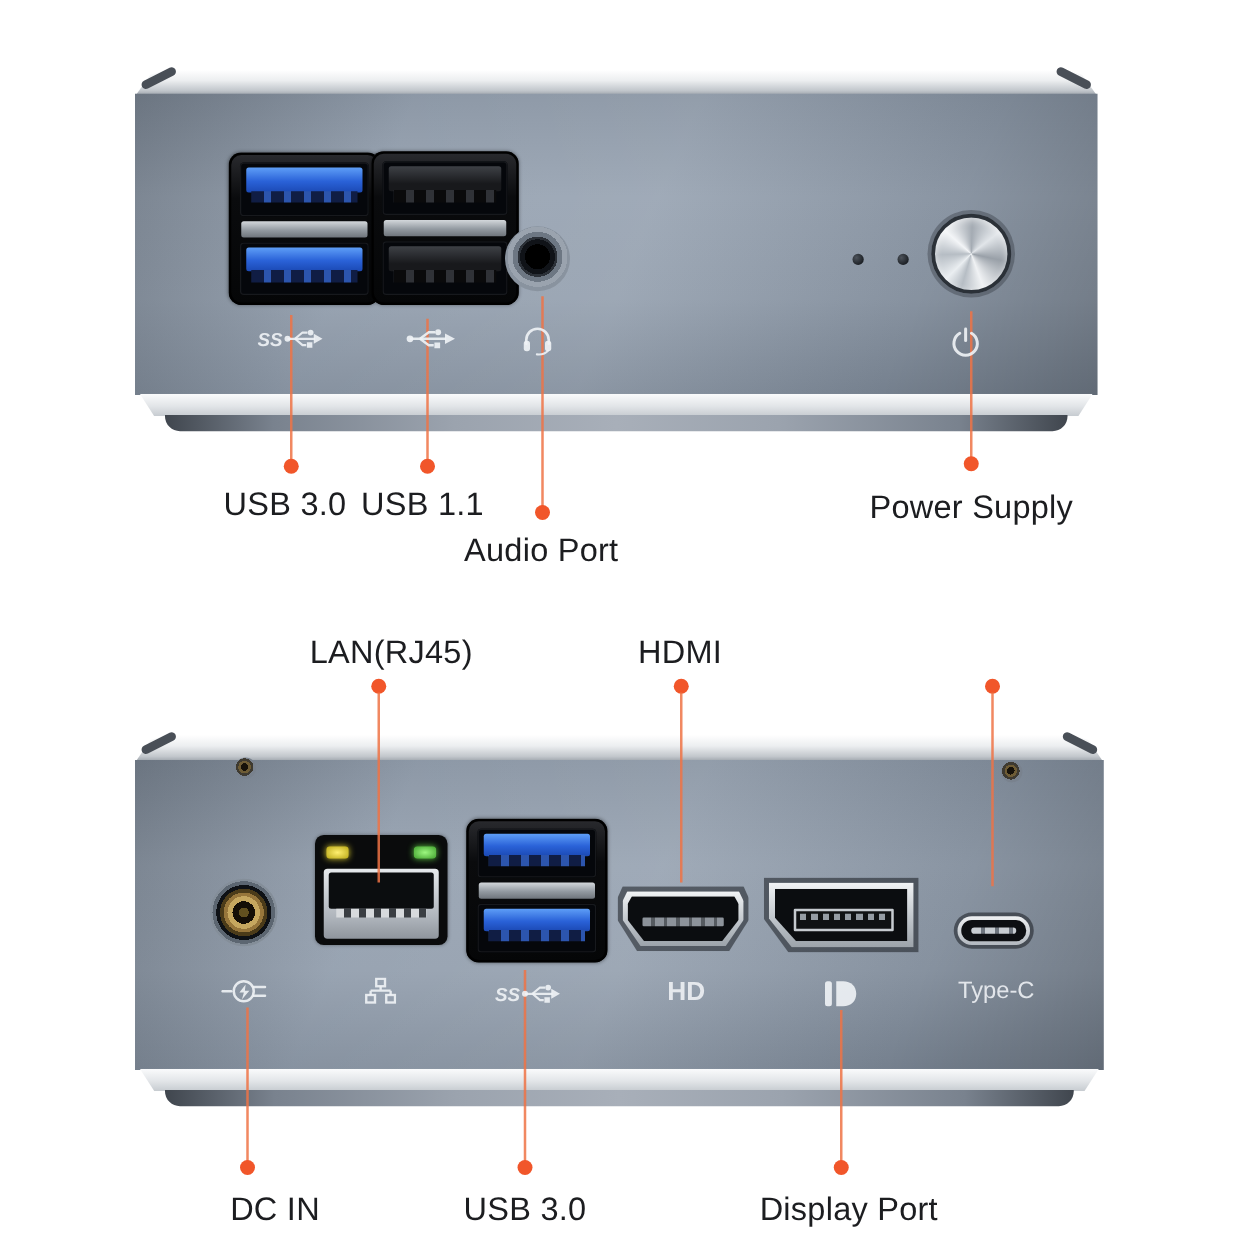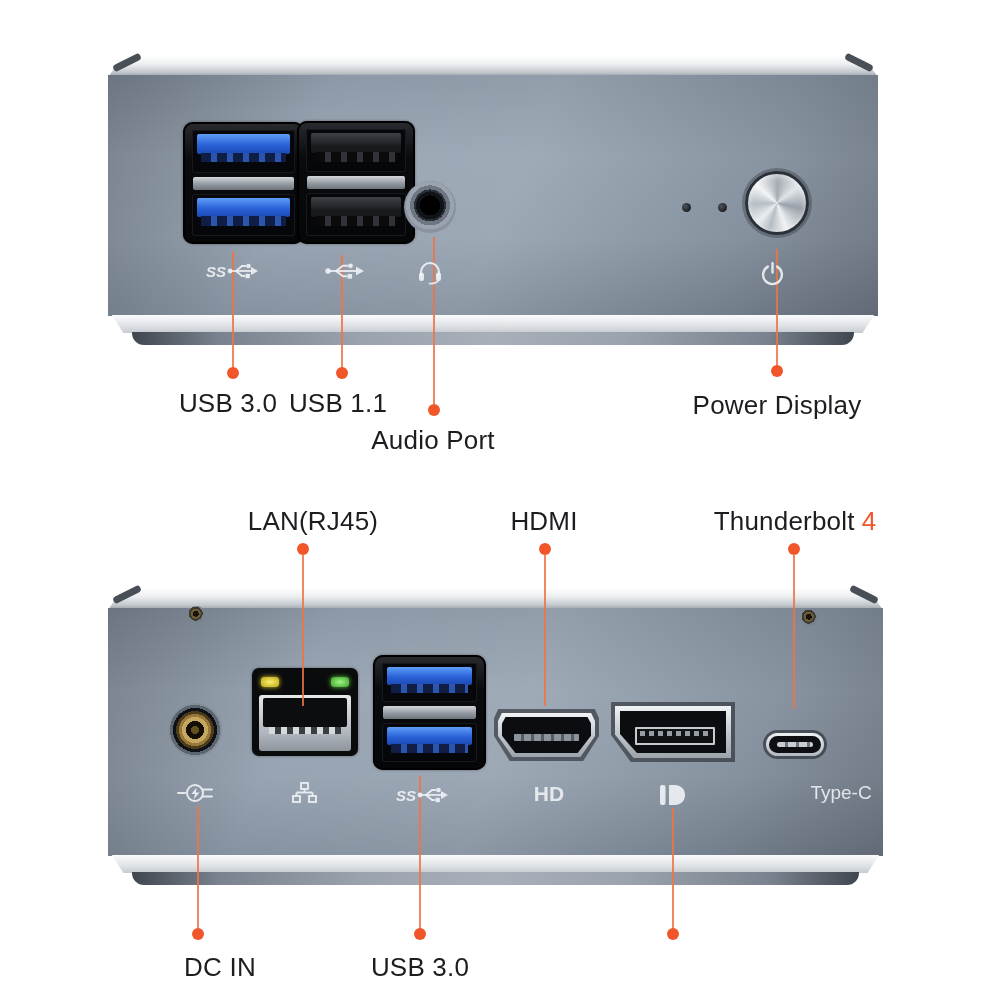--- a/index.html
+++ b/index.html
@@ -196,33 +196,30 @@
   <div class="cline" style="left:341px;top:255px;height:113px;"></div>
   <div class="cdot" style="left:336px;top:367px;"></div>
   <div class="clabel" style="left:338px;top:389px;">USB 1.1</div>
 
   <div class="cline" style="left:433px;top:237px;height:168px;"></div>
   <div class="cdot" style="left:428px;top:404px;"></div>
   <div class="clabel" style="left:433px;top:426px;">Audio Port</div>
 
   <div class="cline" style="left:776px;top:249px;height:117px;"></div>
   <div class="cdot" style="left:771px;top:365px;"></div>
-  <div class="clabel" style="left:777px;top:391px;">Power Display</div>
+  <div class="clabel" style="left:777px;top:391px;">Power Supply</div>
 
   <div class="clabel" style="left:313px;top:507px;">LAN(RJ45)</div>
   <div class="cdot" style="left:297px;top:543px;"></div>
   <div class="cline" style="left:302px;top:554px;height:152px;"></div>
 
   <div class="clabel" style="left:544px;top:507px;">HDMI</div>
   <div class="cdot" style="left:539px;top:543px;"></div>
   <div class="cline" style="left:544px;top:554px;height:152px;"></div>
 
-  <div class="clabel" style="left:795px;top:507px;">
-    <span>Thunderbolt</span><span class="hl">4</span>
-  </div>
   <div class="cdot" style="left:788px;top:543px;"></div>
   <div class="cline" style="left:793px;top:554px;height:155px;"></div>
 
   <div class="device" style="left:108px;top:588px;width:775px;height:298px;">
     <div class="top-edge" style="height:22px;"></div>
     <div class="notch tl"></div>
     <div class="notch tr"></div>
     <div class="face" style="top:20px;height:248px;"></div>
     <div class="chamfer" style="top:267px;"></div>
     <div class="base" style="top:284px;"></div>
@@ -308,27 +305,28 @@
     </div>
     <div class="port-mark" style="left:441px;top:194px;font-size:21px;">HD</div>
     <div class="icon" style="left:552px;top:196px;">
       <svg width="27" height="22" viewBox="0 0 27 22">
         <g fill="rgba(240,243,246,.9)">
           <rect x="0" y="1" width="5.5" height="20" rx="2"></rect>
           <path d="M9,1 h5.5 c6.3,0 10.5,4.2 10.5,10 c0,5.8 -4.2,10 -10.5,10 H9 z"></path>
         </g>
       </svg>
     </div>
-    <div class="port-mark" style="left:689px;top:194px;font-size:19px;font-weight:500;margin-left:44px;">Type-C</div>
+    <div class="port-mark" style="left:689px;top:194px;font-size:19px;font-weight:500;">Type-C</div>
   </div>
 
   <div class="cline" style="left:197px;top:806px;height:123px;"></div>
   <div class="cdot" style="left:192px;top:928px;"></div>
   <div class="clabel" style="left:220px;top:953px;">DC IN</div>
 
   <div class="cline" style="left:419px;top:776px;height:153px;"></div>
   <div class="cdot" style="left:414px;top:928px;"></div>
   <div class="clabel" style="left:420px;top:953px;">USB 3.0</div>
 
   <div class="cline" style="left:672px;top:808px;height:121px;"></div>
   <div class="cdot" style="left:667px;top:928px;"></div>
+  <div class="clabel" style="left:679px;top:953px;">Display Port</div>
 
 </div>
 
 </body></html>

